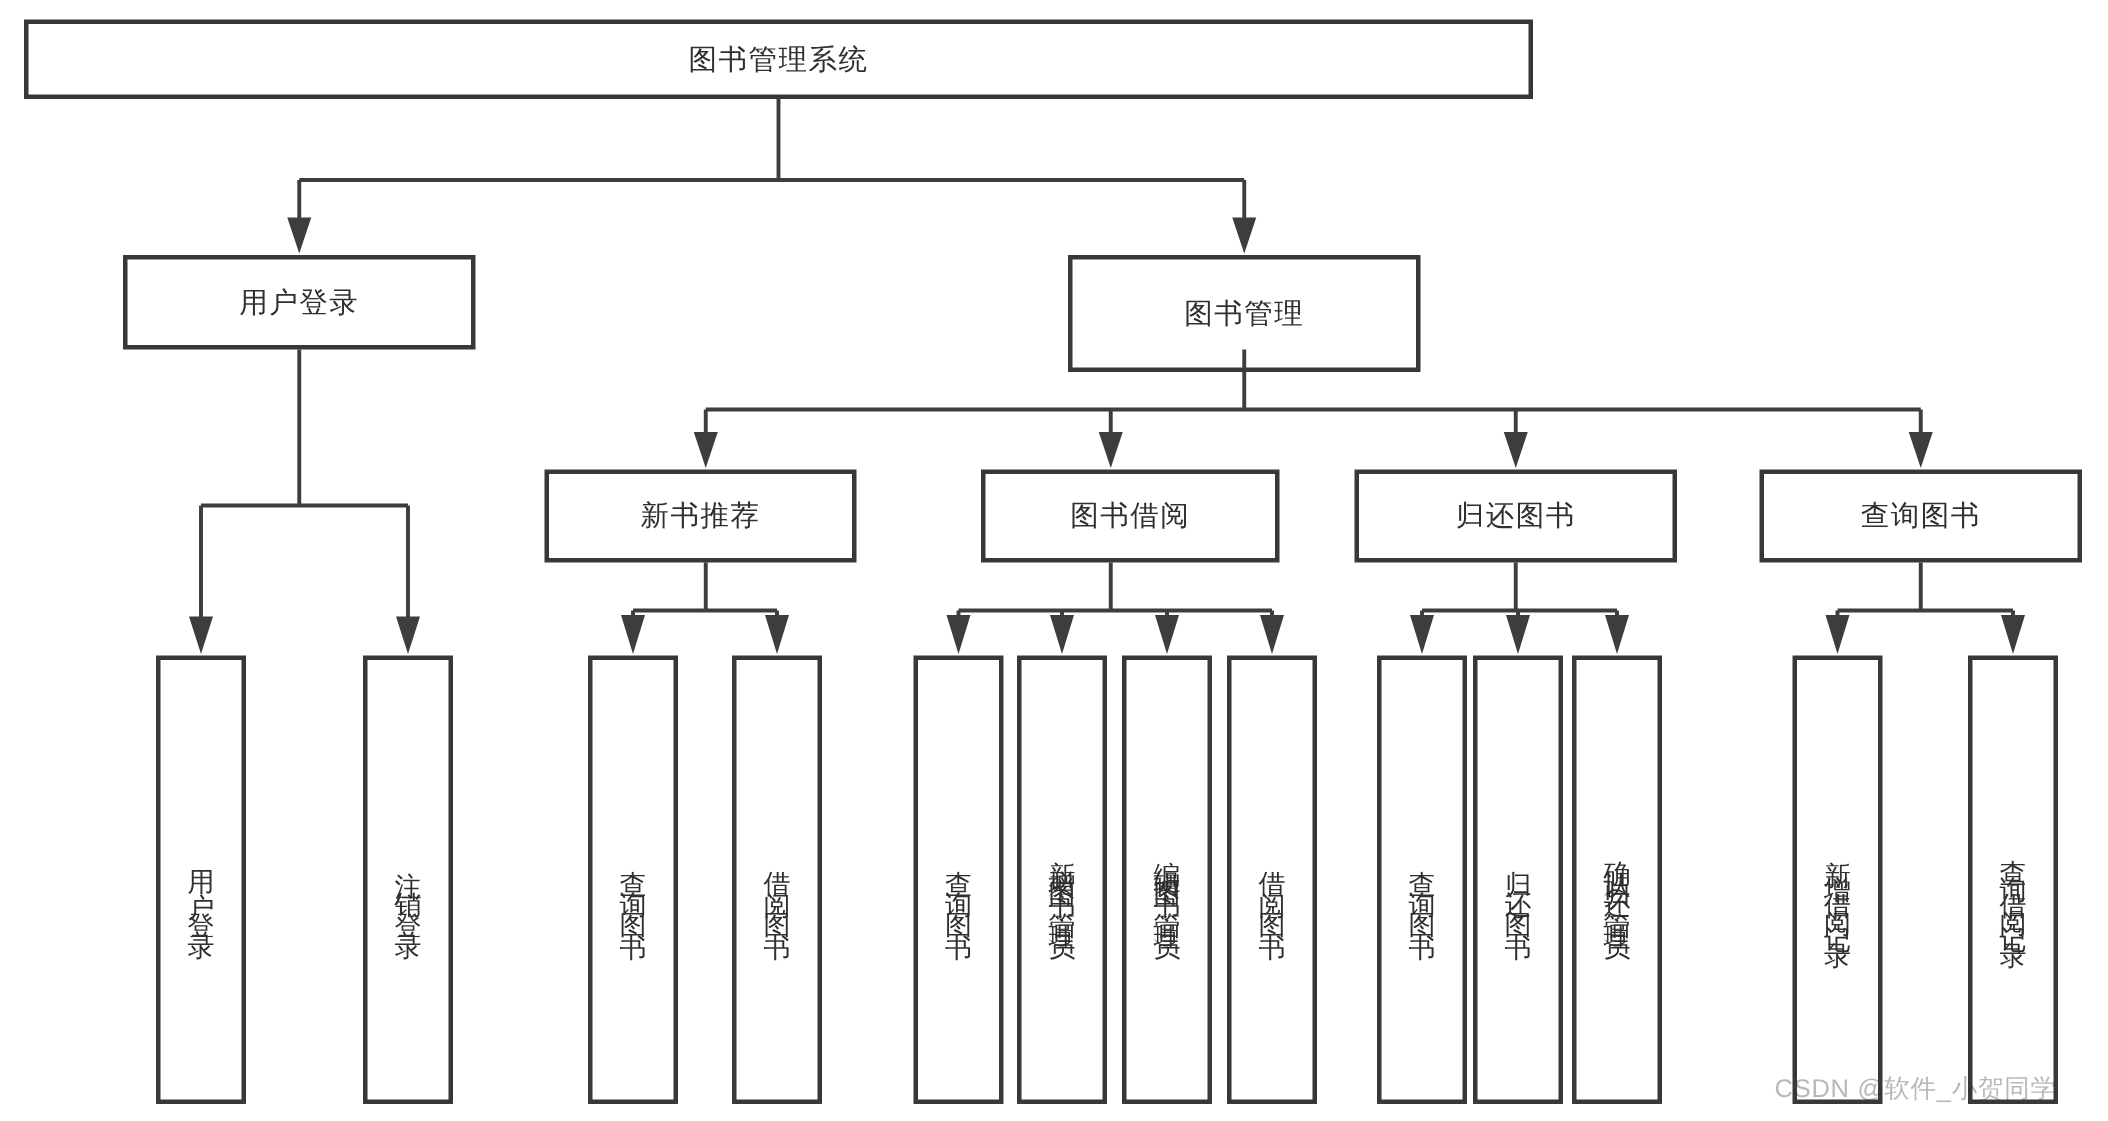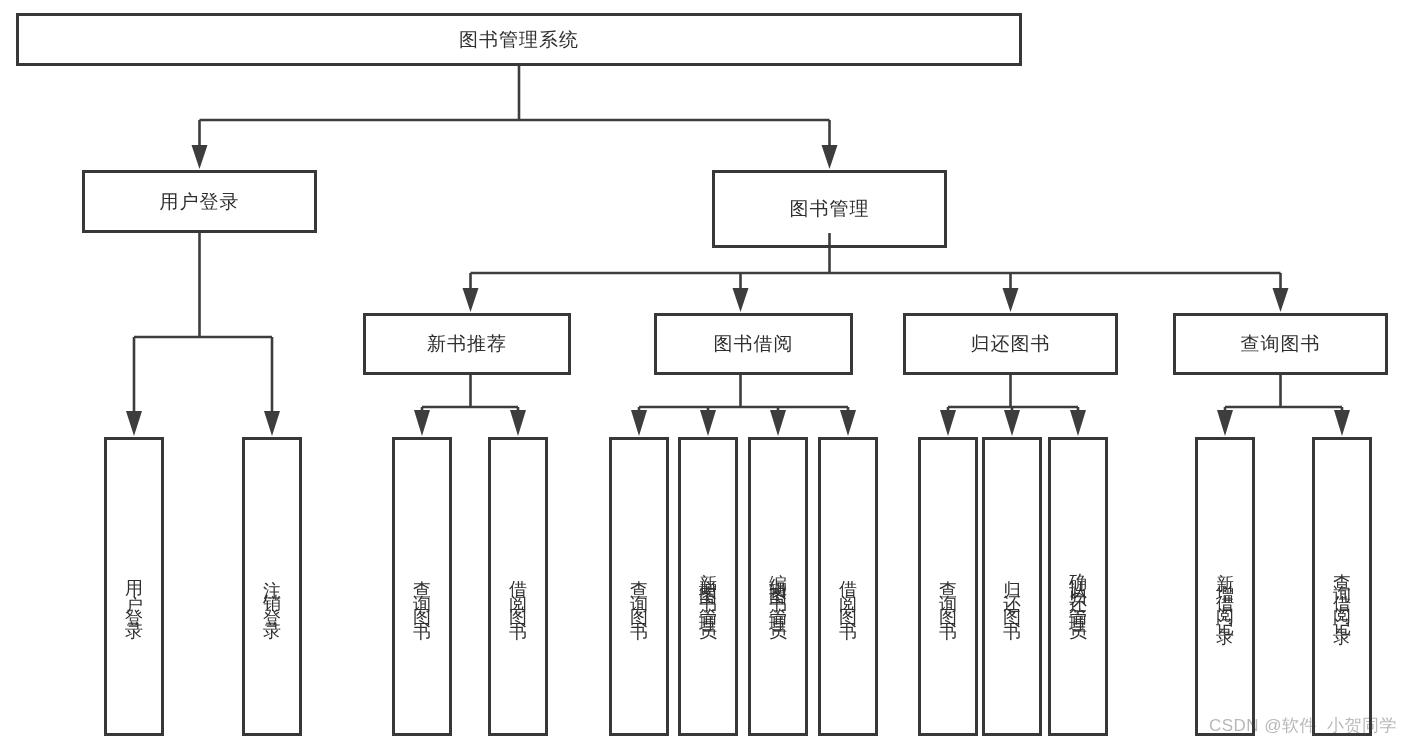--- a/index.html
+++ b/index.html
@@ -34,21 +34,21 @@
   .connectors path.heads {
     fill: var(--color-line);
     stroke: none;
   }
 
   .watermark {
     position: absolute;
     left: 1183px;
     top: 715px;
     width: 214px;
-    text-align: right;
+    text-align: left;
     font-size: 17px;
     line-height: 21px;
     color: var(--color-watermark);
     z-index: 2;
     white-space: nowrap;
     letter-spacing: 0.5px;
   }
 
   .box {
     position: absolute;

